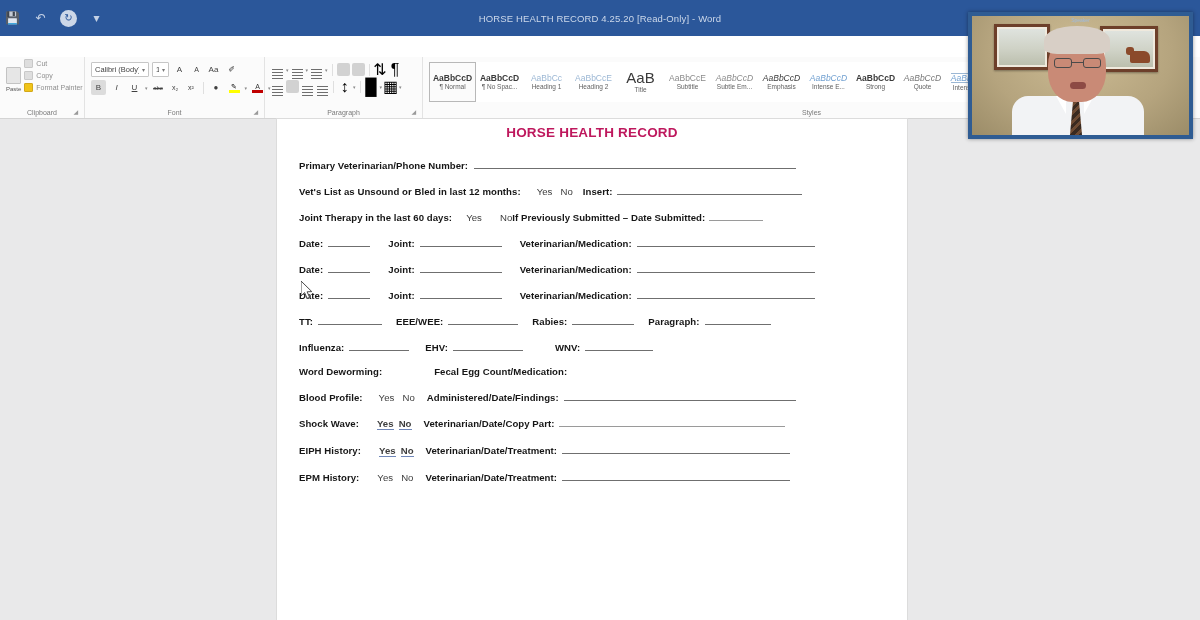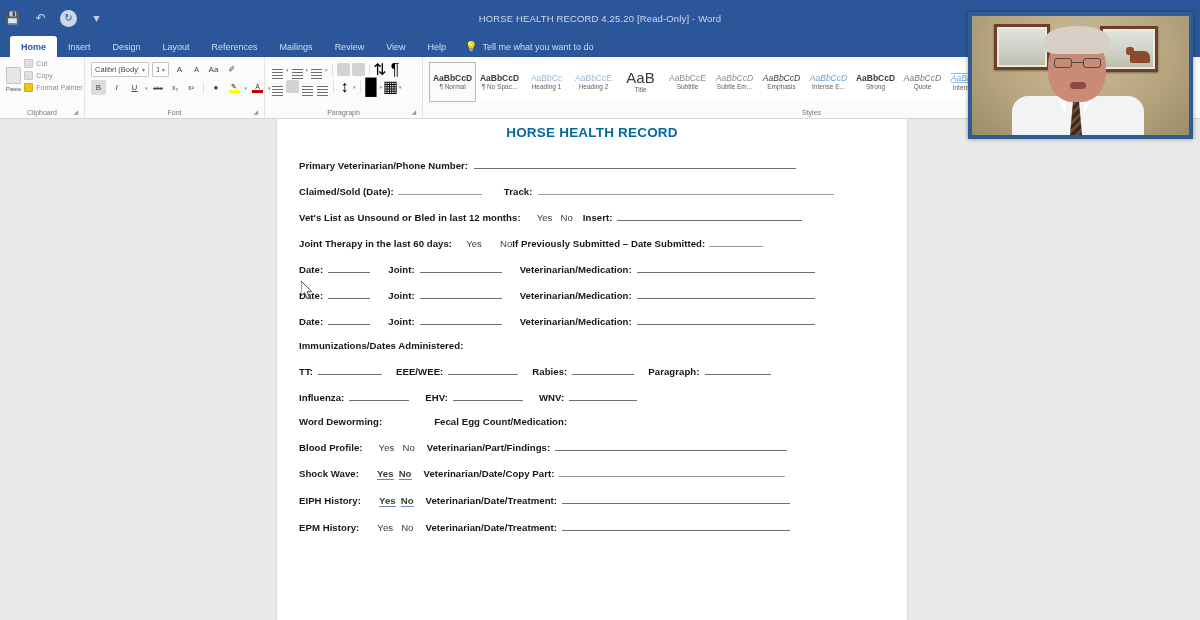--- a/index.html
+++ b/index.html
@@ -116,21 +116,21 @@
     position:absolute; left:0; top:119px; width:1200px; height:501px;
     background:#e9e9ea;
   }
   .page {
     position:absolute; left:277px; top:0px; width:630px; height:501px;
     background:#ffffff; box-shadow:0 0 0 1px #dcdcdc;
     overflow:hidden;
   }
   .page-inner { padding: 0 22px; }
   .doc-title {
-    text-align:center; font-weight:bold; font-size:13.5px; color:#0369a1;
+    text-align:center; font-weight:bold; font-size:13.5px; color:#be185d;
     letter-spacing:.2px; margin-top:6px; margin-bottom:18px;
     font-family:"Liberation Sans", sans-serif;
   }
   .line {
     display:flex; align-items:baseline; font-size:9.6px; color:#161616;
     font-weight:bold; font-family:"Liberation Sans", sans-serif;
     margin-bottom:13px; white-space:nowrap; letter-spacing:.05px;
   }
   .lbl { font-weight:bold; }
   .yn { font-weight:normal; color:#3d3d3d; }
@@ -205,36 +205,20 @@
   <div class="titlebar">
     <div class="qat">
       <span class="qat-ico">💾</span>
       <span class="qat-ico">↶</span>
       <span class="qat-ico circle">↻</span>
       <span class="qat-ico">▾</span>
     </div>
     <div class="title-text">HORSE HEALTH RECORD 4.25.20 [Read-Only]  -  Word</div>
   </div>
 
-  <div class="tabstrip">
-    <div style="width:10px"></div>
-    <div class="tab active">Home</div>
-    <div class="tab">Insert</div>
-    <div class="tab">Design</div>
-    <div class="tab">Layout</div>
-    <div class="tab">References</div>
-    <div class="tab">Mailings</div>
-    <div class="tab">Review</div>
-    <div class="tab">View</div>
-    <div class="tab">Help</div>
-    <div class="tab tellme">
-      <span class="bulb">💡</span>
-      <span>Tell me what you want to do</span>
-    </div>
-  </div>
 
   <div class="ribbon">
 
     <div class="grp" style="width:84px">
       <div class="grp-body">
         <div class="clip-big">
           <span class="clip-icon"></span>
           <span>Paste</span>
         </div>
         <div class="clip-col">
@@ -417,26 +401,20 @@
       <div class="page-inner">
 
         <div class="doc-title">HORSE HEALTH RECORD</div>
 
 
         <div class="line">
           <span class="lbl">Primary Veterinarian/Phone Number:</span>
           <span class="ul" style="width:322px;margin-left:6px"></span>
         </div>
 
-        <div class="line">
-          <span class="lbl">Claimed/Sold (Date):</span>
-          <span class="ul thin" style="width:84px;margin-left:4px"></span>
-          <span class="lbl" style="margin-left:22px">Track:</span>
-          <span class="ul thin" style="width:296px;margin-left:6px"></span>
-        </div>
 
         <div class="line">
           <span class="lbl">Vet's List as Unsound or Bled in last 12 months:</span>
           <span class="yn" style="margin-left:16px">Yes</span>
           <span class="yn" style="margin-left:8px">No</span>
           <span class="lbl" style="margin-left:10px">Insert:</span>
           <span class="ul" style="width:185px;margin-left:4px"></span>
         </div>
 
         <div class="line">
@@ -467,55 +445,52 @@
 
         <div class="line">
           <span class="lbl">Date:</span>
           <span class="ul" style="width:42px;margin-left:5px"></span>
           <span class="lbl" style="margin-left:18px">Joint:</span>
           <span class="ul" style="width:82px;margin-left:5px"></span>
           <span class="lbl" style="margin-left:18px">Veterinarian/Medication:</span>
           <span class="ul" style="width:178px;margin-left:5px"></span>
         </div>
 
-        <div class="line">
-          <span class="lbl">Immunizations/Dates Administered:</span>
-        </div>
 
         <div class="line">
           <span class="lbl">TT:</span>
           <span class="ul" style="width:64px;margin-left:5px"></span>
           <span class="lbl" style="margin-left:14px">EEE/WEE:</span>
           <span class="ul" style="width:70px;margin-left:5px"></span>
           <span class="lbl" style="margin-left:14px">Rabies:</span>
           <span class="ul" style="width:62px;margin-left:5px"></span>
           <span class="lbl" style="margin-left:14px">Paragraph:</span>
           <span class="ul" style="width:66px;margin-left:5px"></span>
         </div>
 
         <div class="line">
           <span class="lbl">Influenza:</span>
           <span class="ul" style="width:60px;margin-left:5px"></span>
           <span class="lbl" style="margin-left:16px">EHV:</span>
           <span class="ul" style="width:70px;margin-left:5px"></span>
-          <span class="lbl" style="margin-left:16px">WNV:</span>
+          <span class="lbl" style="margin-left:32px">WNV:</span>
           <span class="ul" style="width:68px;margin-left:5px"></span>
         </div>
 
         <div class="line">
           <span class="lbl">Word Deworming:</span>
           <span class="sp" style="width:52px"></span>
           <span class="lbl">Fecal Egg Count/Medication:</span>
         </div>
 
         <div class="line">
           <span class="lbl">Blood Profile:</span>
           <span class="yn" style="margin-left:16px">Yes</span>
           <span class="yn" style="margin-left:8px">No</span>
-          <span class="lbl" style="margin-left:12px">Veterinarian/Part/Findings:</span>
+          <span class="lbl" style="margin-left:12px">Administered/Date/Findings:</span>
           <span class="ul" style="width:232px;margin-left:5px"></span>
         </div>
 
         <div class="line">
           <span class="lbl">Shock Wave:</span>
           <span class="yn b ul blue" style="margin-left:18px;height:auto">Yes</span>
           <span class="yn b ul blue" style="margin-left:5px;height:auto">No</span>
           <span class="lbl" style="margin-left:12px">Veterinarian/Date/Copy Part:</span>
           <span class="ul thin" style="width:226px;margin-left:5px"></span>
         </div>

